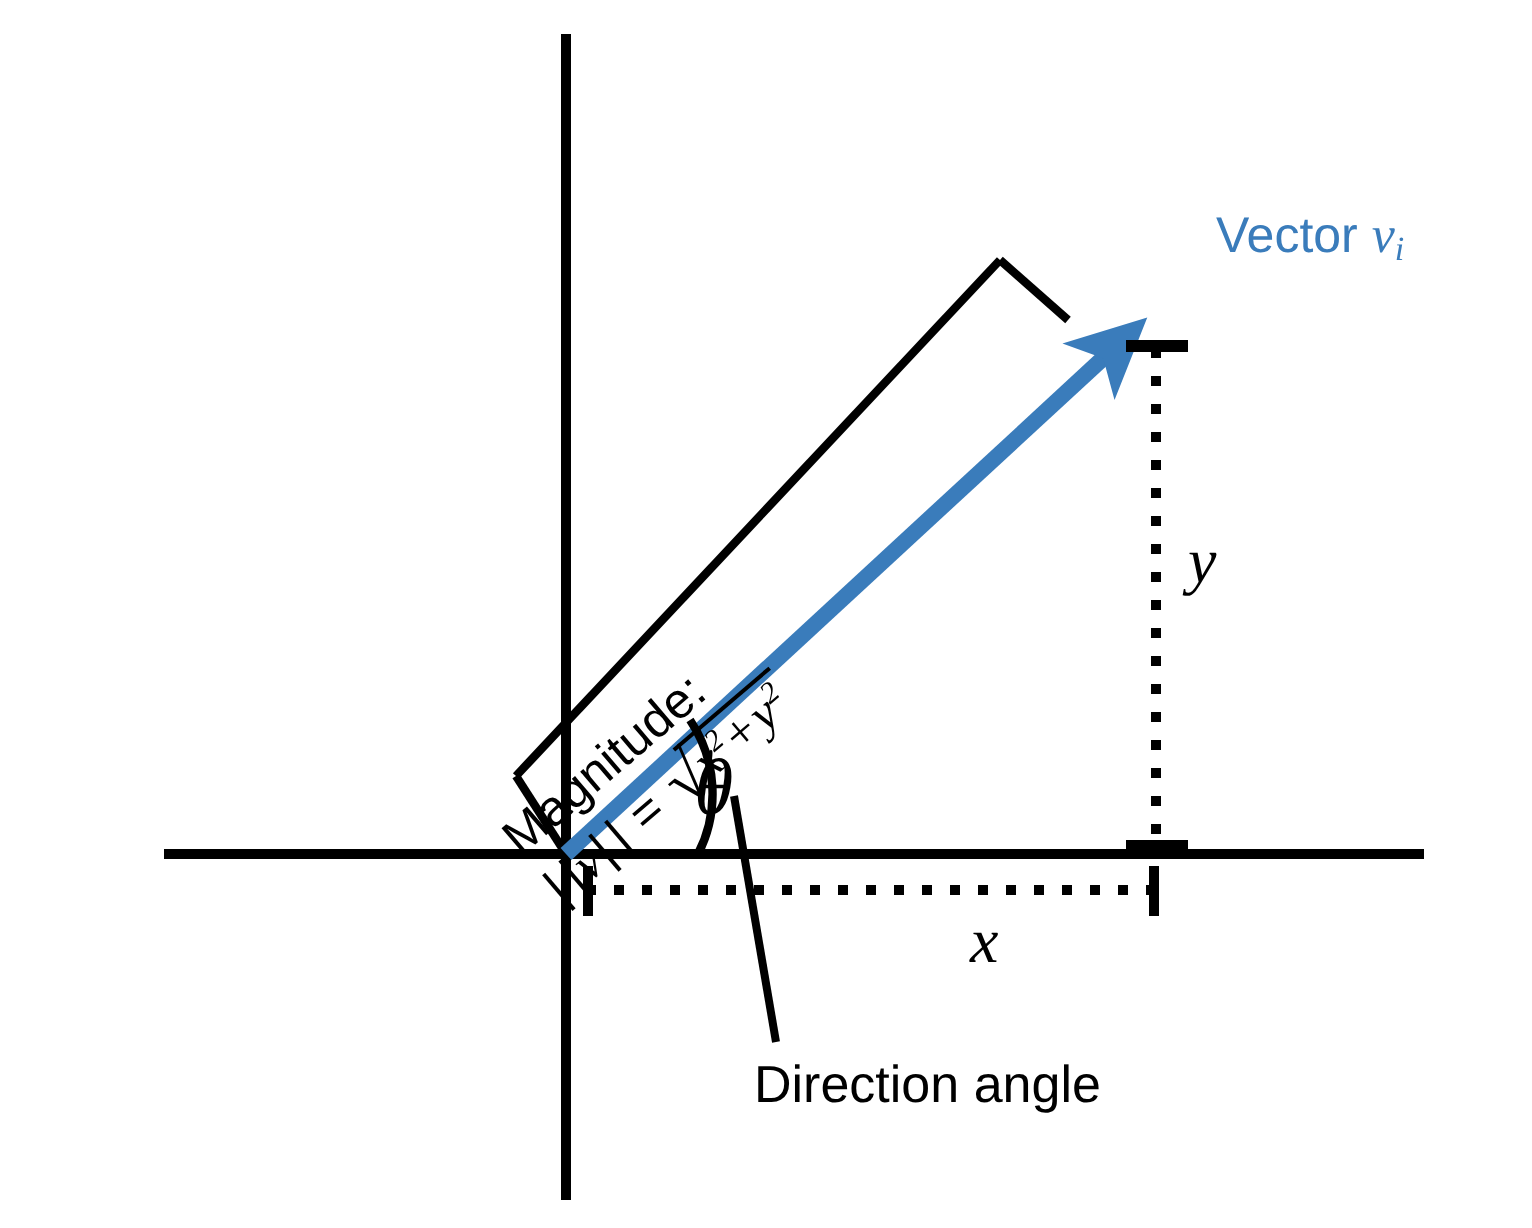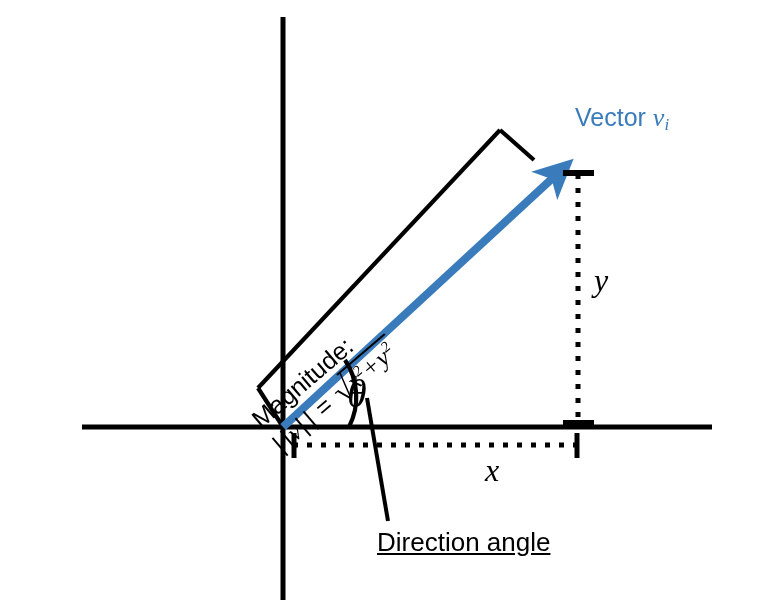--- a/index.html
+++ b/index.html
@@ -23,21 +23,21 @@
     top: 0;
     width: 766px;
     height: 614px;
   }
   .lbl {
     position: absolute;
     white-space: nowrap;
     color: #000000;
   }
   .lbl-vector {
-    left: 575px;
+    left: 608px;
     top: 103px;
     font-size: 25px;
     color: #3a7cbb;
     font-family: "Liberation Sans", sans-serif;
   }
   .lbl-vector .vsym {
     font-family: "Liberation Serif", serif;
     font-style: italic;
     font-size: 26px;
   }
@@ -45,21 +45,20 @@
     font-family: "Liberation Serif", serif;
     font-style: italic;
     font-size: 17px;
     vertical-align: -4px;
   }
   .lbl-direction {
     left: 377px;
     top: 527px;
     font-size: 26px;
     font-family: "Liberation Sans", sans-serif;
-    text-decoration: underline;
   }
   .lbl-theta {
     left: 347px;
     top: 370px;
     font-size: 40px;
     font-family: "Liberation Serif", serif;
     font-style: italic;
   }
   .lbl-x {
     left: 485px;

